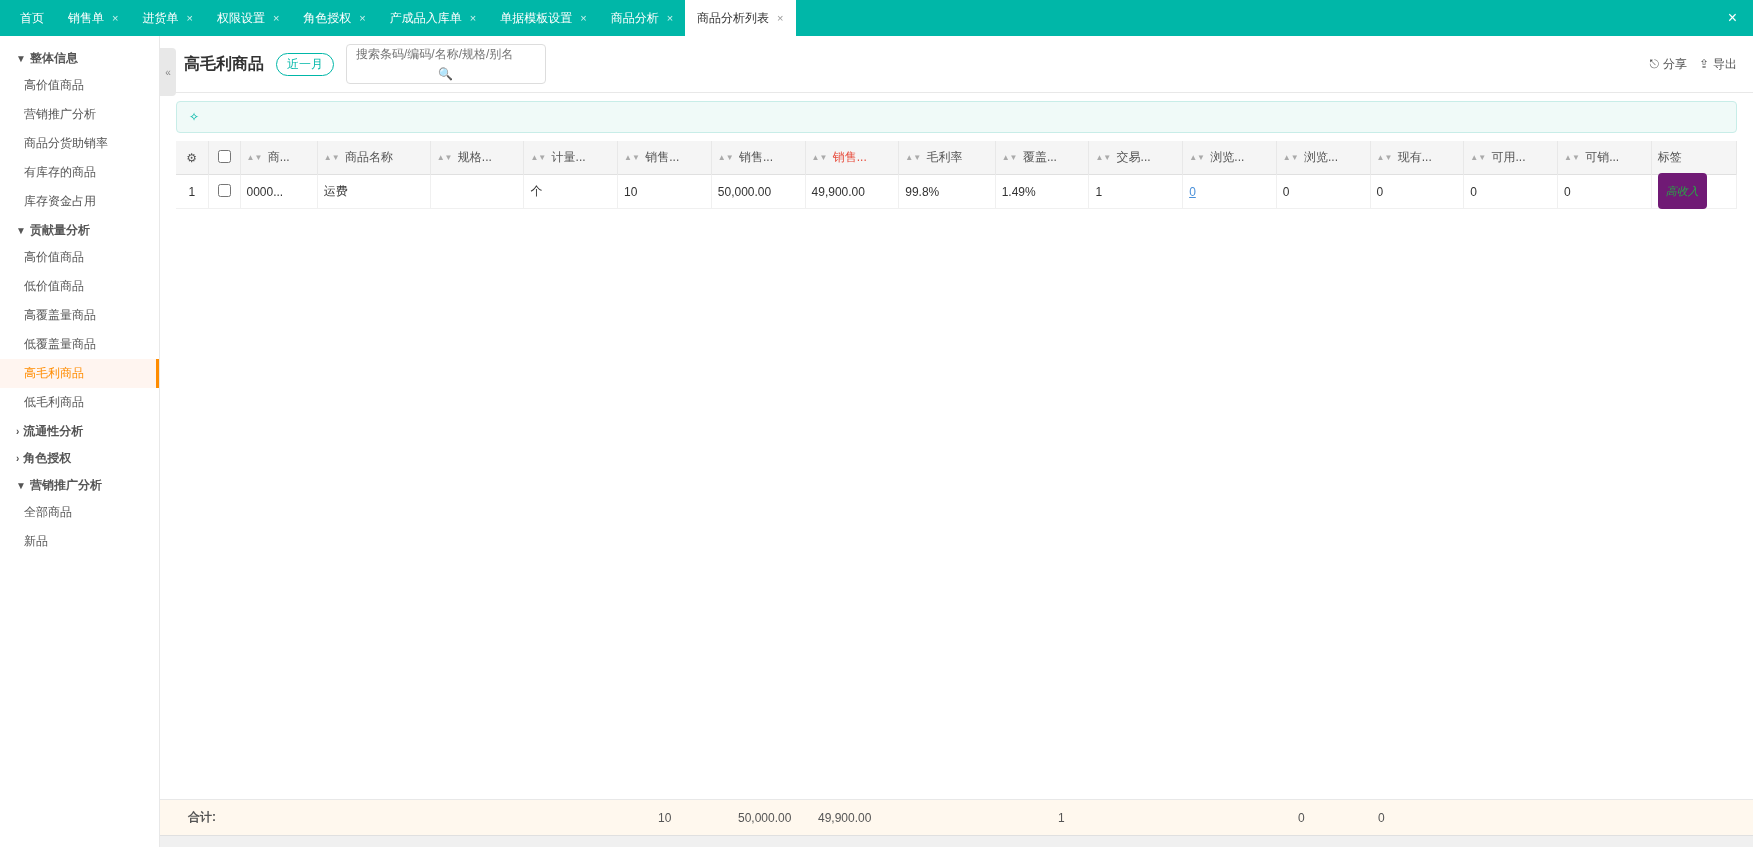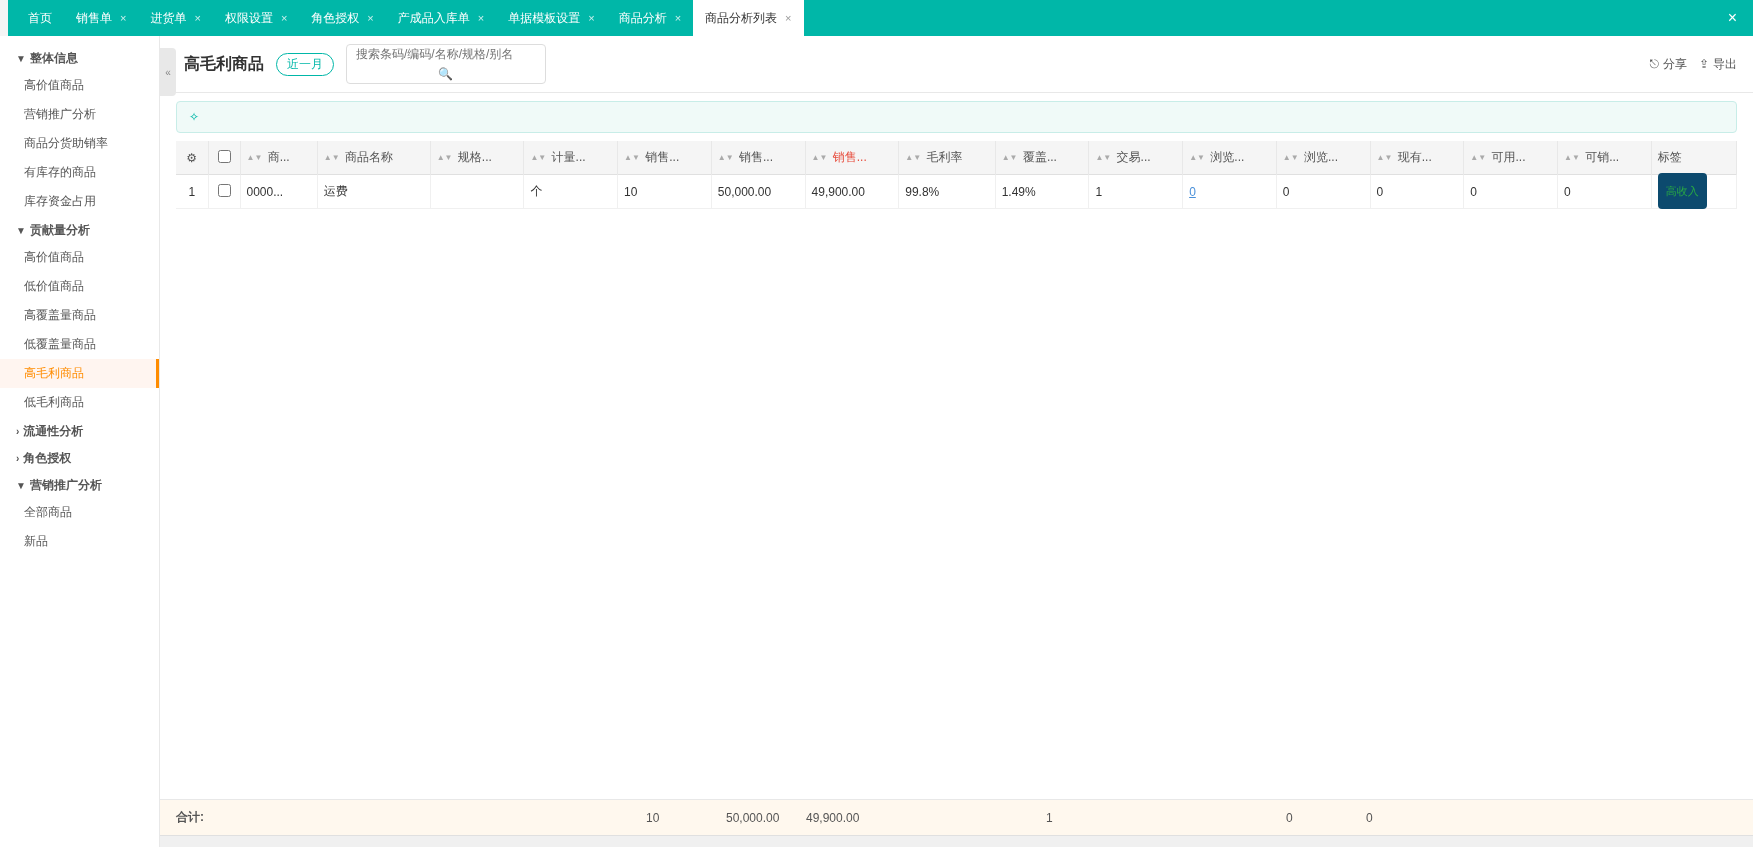--- a/index.html
+++ b/index.html
@@ -7,21 +7,20 @@
 
     
     .top-nav {
       background: #00b7a8;
       height: 36px;
       display: flex;
       align-items: center;
       padding: 0 8px;
       color: white;
       gap: 0;
-      margin-left: 8px;
     }
     .nav-item {
       padding: 0 12px;
       height: 36px;
       display: flex;
       align-items: center;
       cursor: pointer;
       white-space: nowrap;
       color: white;
       font-size: 13px;
@@ -217,43 +216,45 @@
     tbody tr {
       border-bottom: 1px solid #f0f0f0;
     }
     tbody td {
       padding: 8px 6px;
       color: #333;
       border-right: 1px solid #f0f0f0;
       white-space: nowrap;
     }
     .tag-high-income {
-      background: #0c4a6e;
+      background: #701a75;
       color: #28a745;
       padding: 12px 8px;
       border-radius: 4px;
       font-size: 11px;
+      font-style: italic;
     }
     .link-cell { color: #4a90d9; text-decoration: underline; cursor: pointer; }
 
     
     .footer-total {
       height: 36px;
       background: #fff8ee;
       border-top: 1px solid #e8e8e8;
       display: flex;
       align-items: center;
       padding: 0 16px;
       gap: 0;
       font-size: 12px;
       color: #555;
     }
     .footer-total .total-label {
       min-width: 80px;
       font-weight: bold;
+      margin-left: 12px;
     }
     .footer-cell {
       padding: 0 6px;
       min-width: 80px;
       text-align: left;
     }
 
     
     .scroll-bar-area {
       height: 12px;

